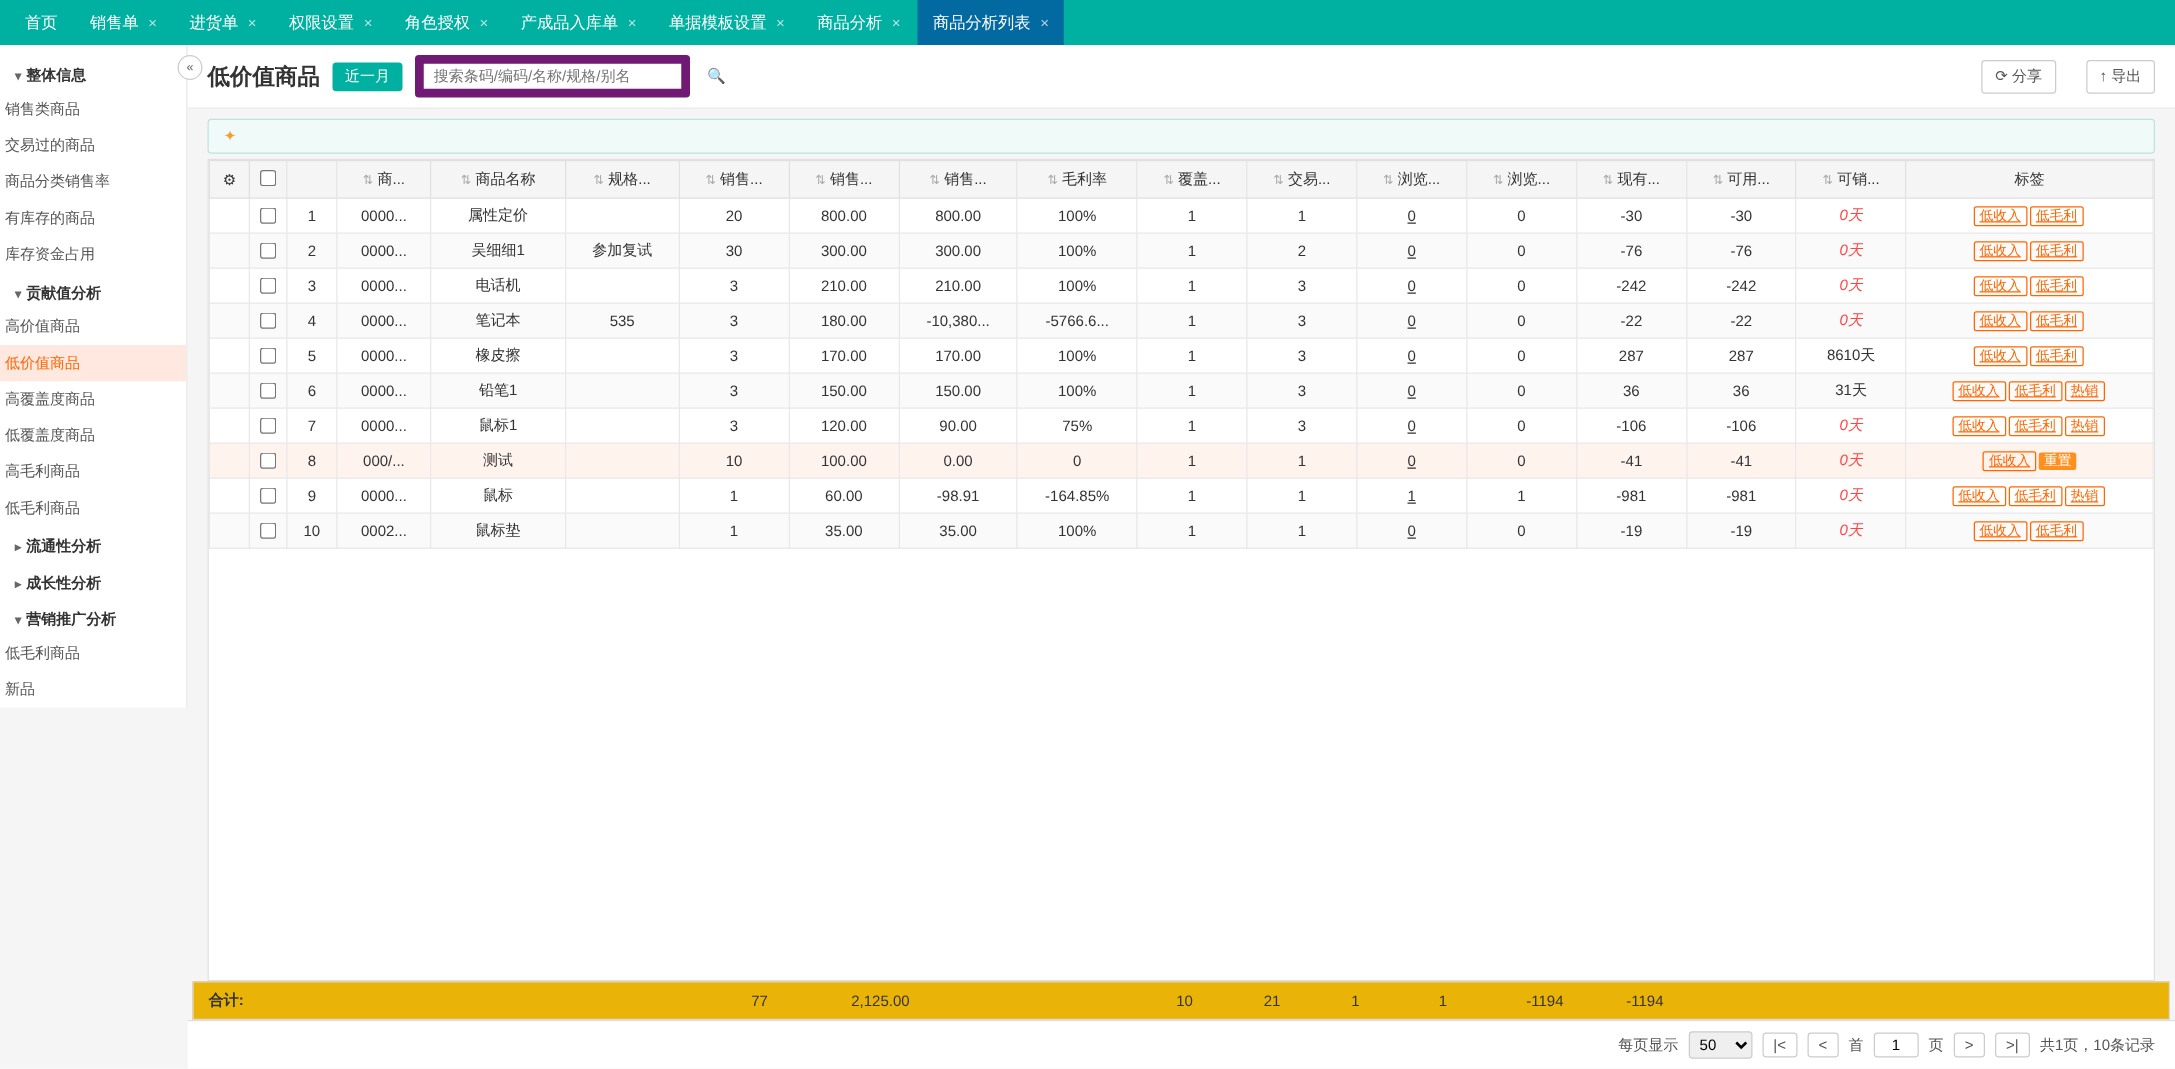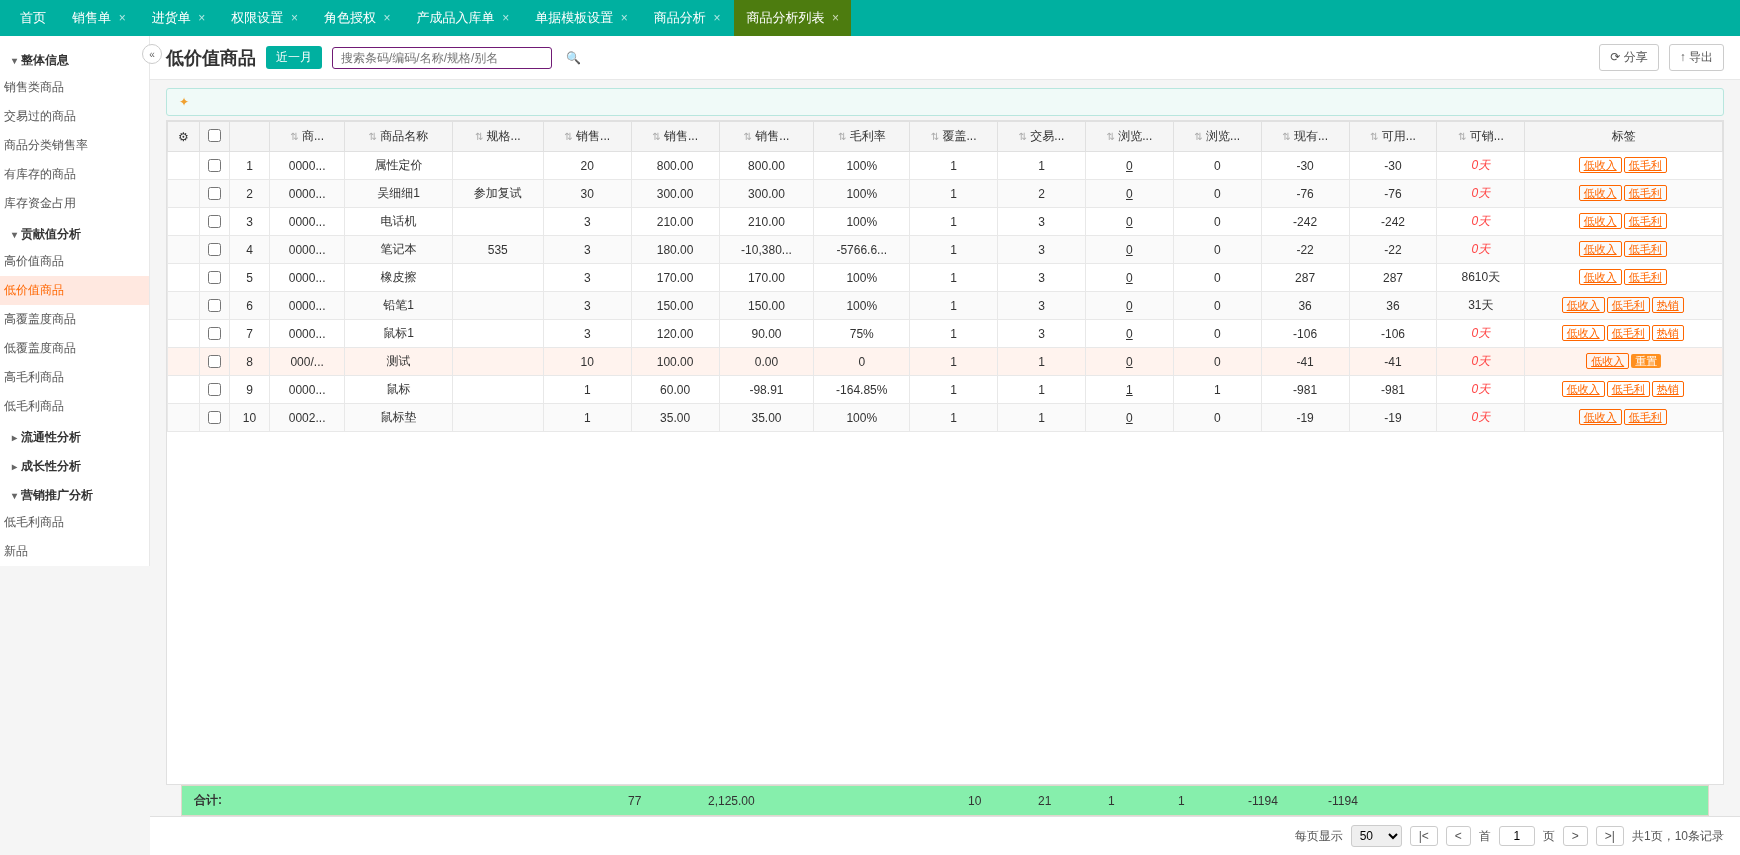--- a/index.html
+++ b/index.html
@@ -16,21 +16,21 @@
     }
     .nav-item {
       color: #fff;
       padding: 0 12px;
       height: 36px;
       line-height: 36px;
       cursor: pointer;
       white-space: nowrap;
       font-size: 13px;
     }
-    .nav-item.active { background: #4d7c0f; }
+    .nav-item.active { background: #0369a1; }
     .nav-item .close-x { margin-left: 4px; opacity: 0.7; }
 
     
     .main-layout {
       display: flex;
       height: calc(100vh - 36px);
     }
 
     
     .sidebar {
@@ -89,35 +89,35 @@
     .btn-period {
       background: #00b0a0;
       color: #fff;
       border: none;
       padding: 3px 10px;
       border-radius: 3px;
       cursor: pointer;
       font-size: 12px;
     }
     .search-box {
-      border: 1px solid #701a75;
+      border: 7px solid #701a75;
       border-radius: 3px;
       padding: 3px 8px;
       width: 220px;
       outline: none;
       color: #ef4444;
     }
     .search-icon-btn {
       color: #00b0a0;
       cursor: pointer;
       margin-left: 4px;
     }
     .page-header-right {
       display: flex;
-      gap: 10px;
+      gap: 24px;
       align-items: flex-start;
     }
     .action-btn {
       background: none;
       border: 1px solid #ccc;
       border-radius: 3px;
       padding: 4px 10px;
       cursor: pointer;
       color: #555;
       font-size: 12px;
@@ -181,23 +181,23 @@
     .day-0 { color: #ff4444; font-style: italic; }
     .day-normal { color: #333; }
     .underline { text-decoration: underline; cursor: pointer; }
 
     .col-num { width: 40px; }
     .col-check { width: 30px; }
     .gear-th { width: 32px; }
 
     
     .table-footer {
-      background: #86efac;
+      background: #eab308;
       border: 1px solid #e0d8cc;
-      margin: 0 31px;
+      margin: 0 4px;
       padding: 6px 12px;
       display: flex;
       align-items: center;
       font-size: 12px;
     }
     .footer-label { color: #333; font-weight: bold; margin-right: 16px; }
     .footer-cells {
       display: flex;
       gap: 0;
       flex: 1;

